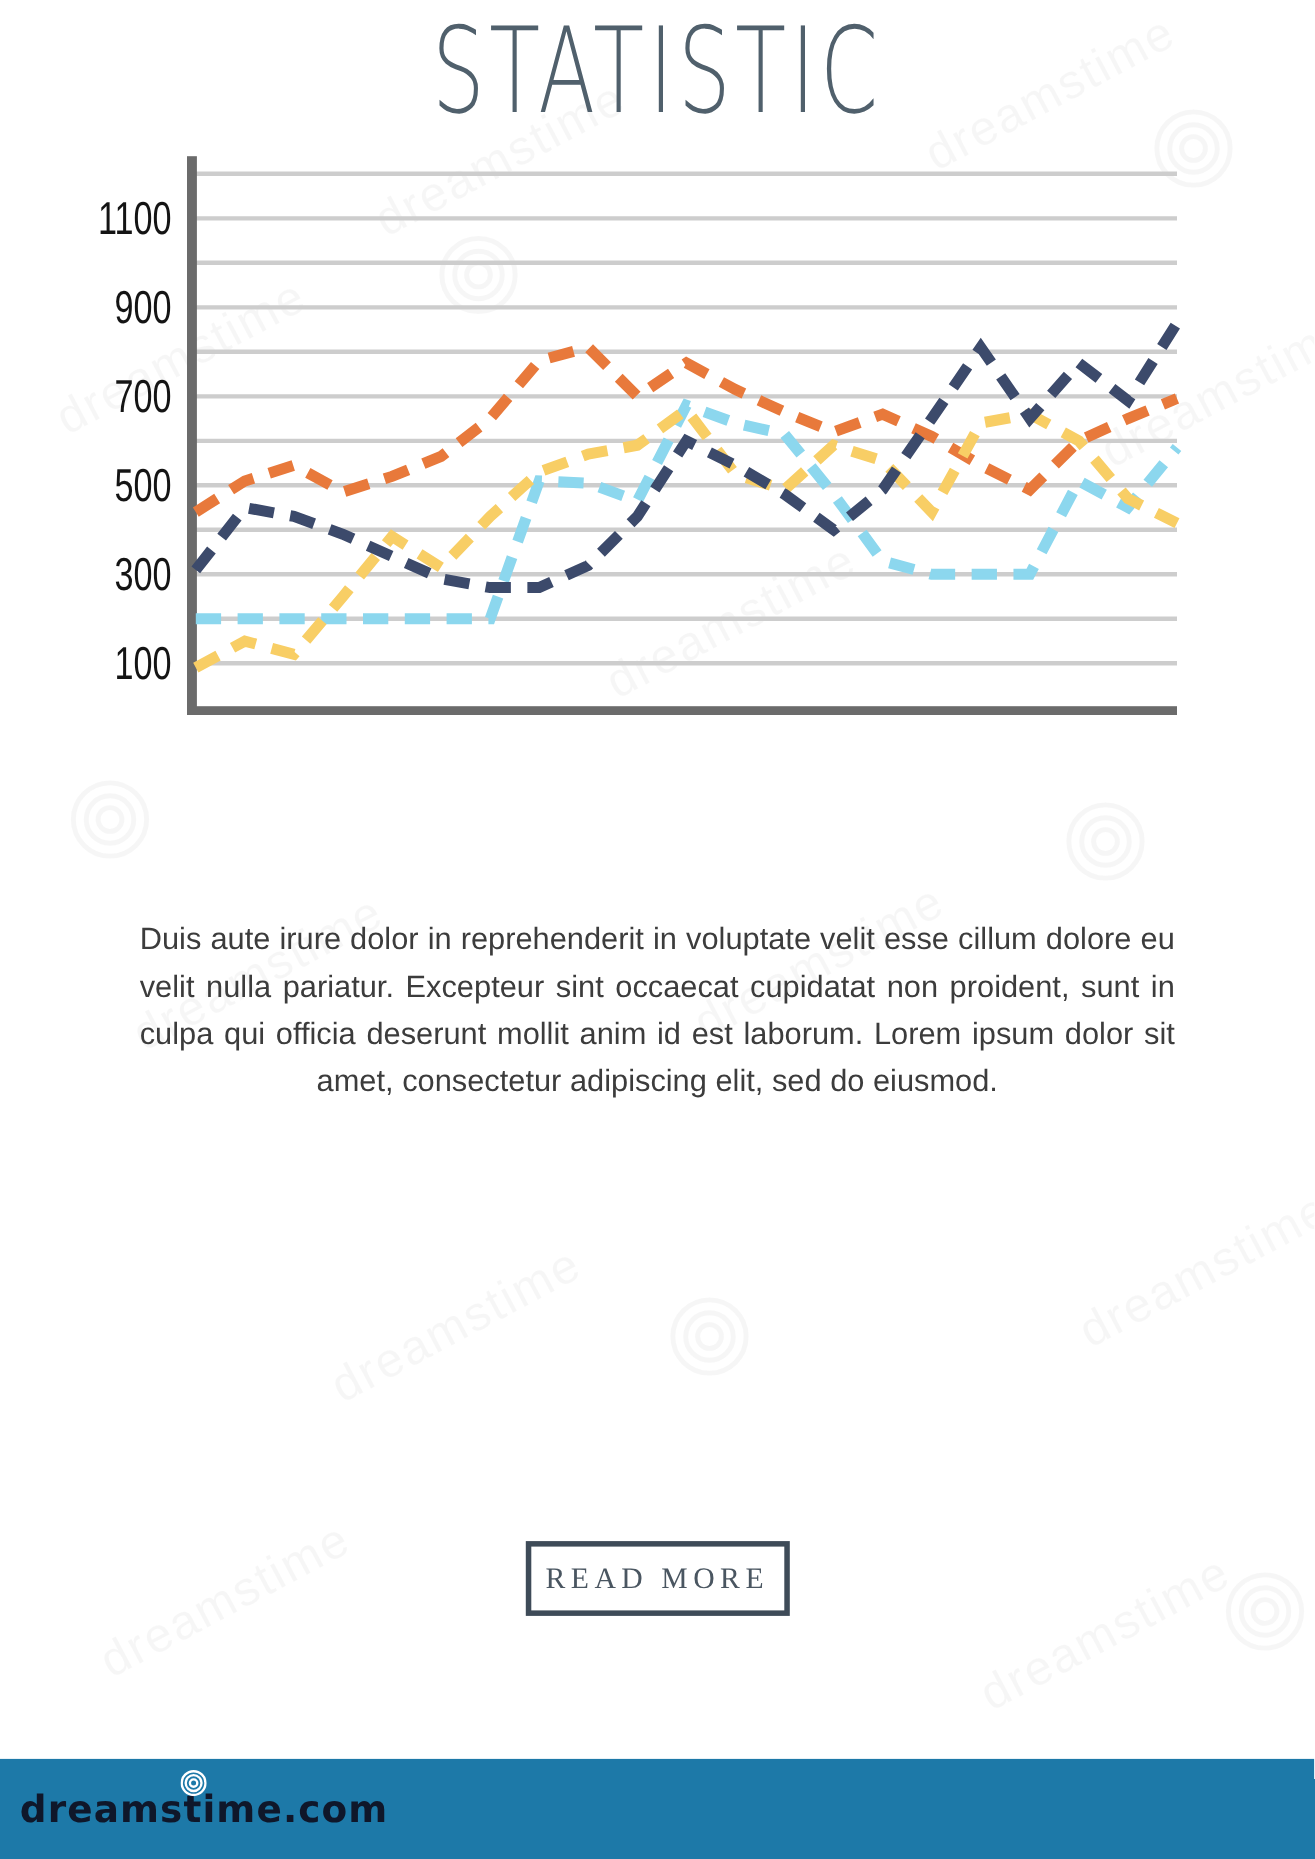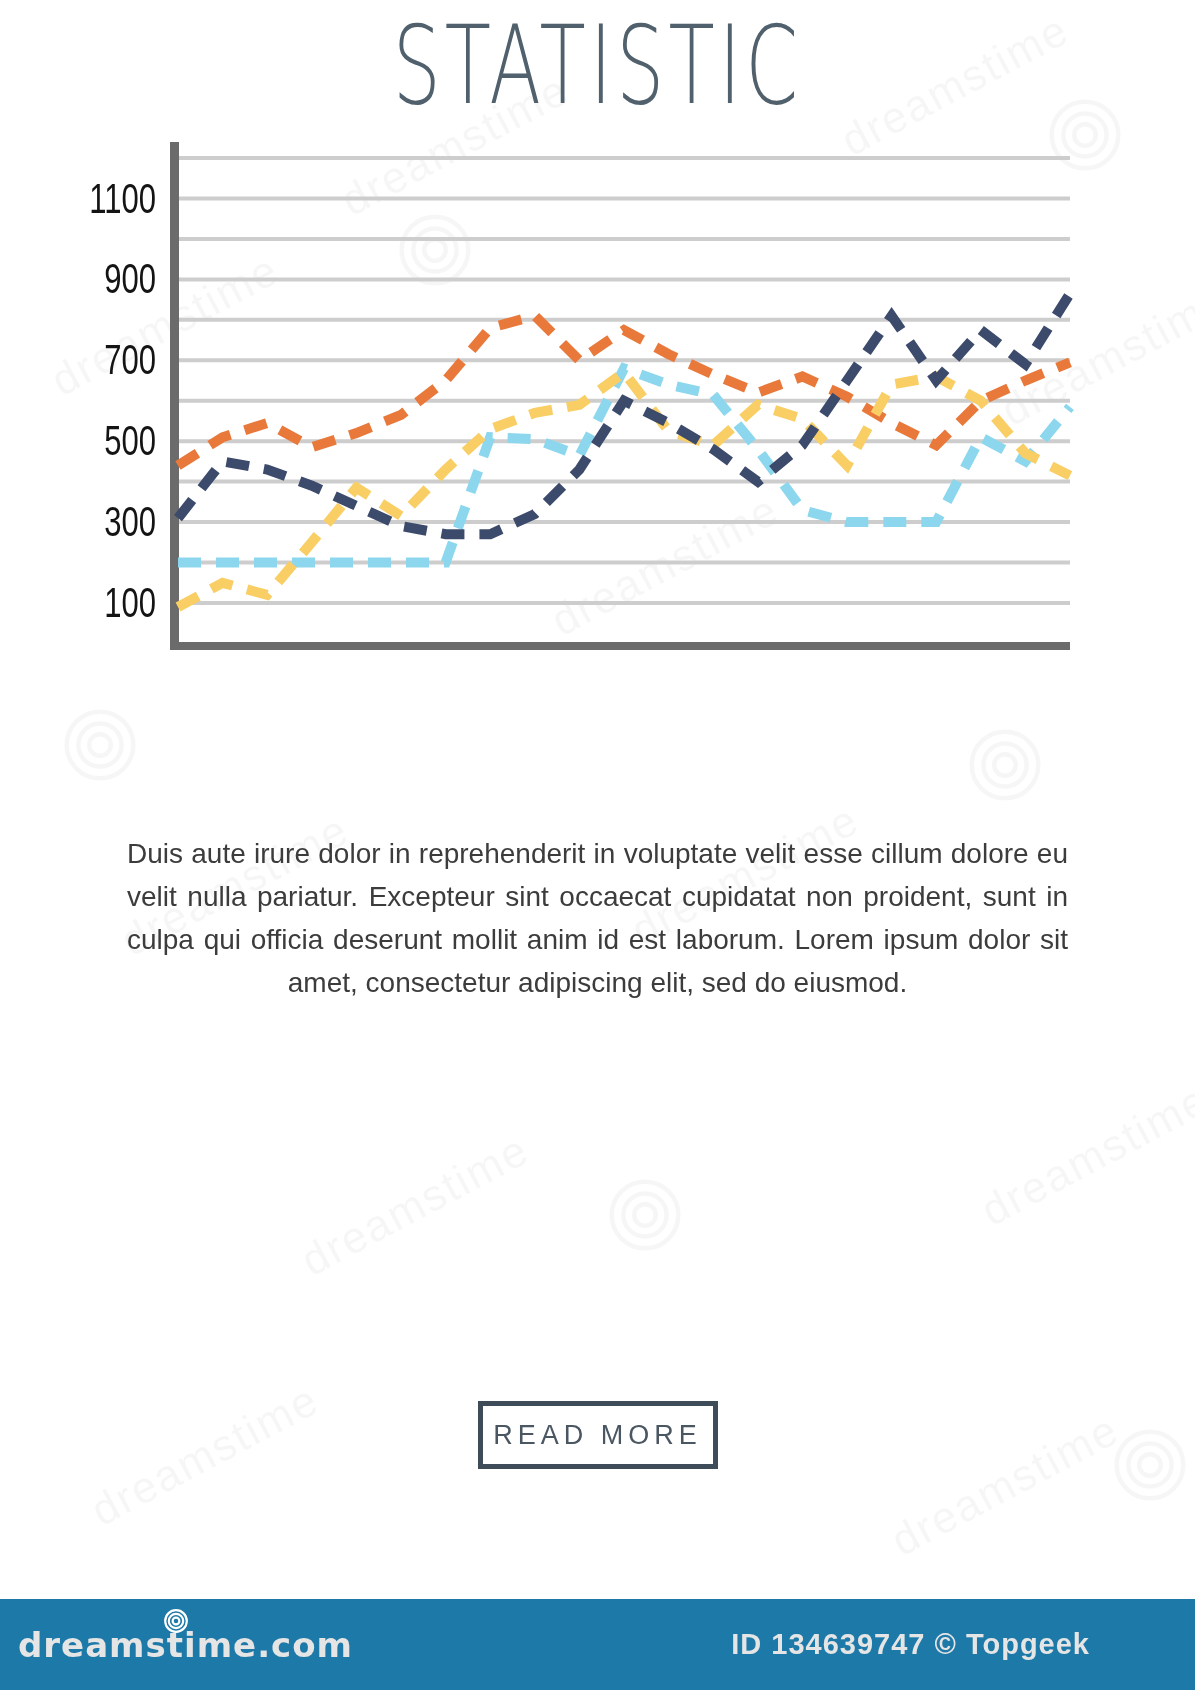--- a/index.html
+++ b/index.html
@@ -24,25 +24,25 @@
          transform:scaleX(.70);}
   
   .copy{position:absolute;left:127px;top:832px;width:941px;color:#3c3c3c;
         font-size:28px;line-height:43px;}
   .copy p{margin:0 0 19px 0;text-align:justify;text-align-last:center;}
   
   .read-more{position:absolute;left:50%;top:1401px;transform:translateX(-50%);
         width:240px;height:68px;box-sizing:border-box;background:#ffffff;
         border:5px solid #3e4b58;display:flex;align-items:center;justify-content:center;
         font-size:27px;letter-spacing:5px;color:#4a5661;cursor:pointer;
-        font-family:Liberation Sans, sans-serif;}
+        font-family:Liberation Serif, serif;}
   
   .footer{position:absolute;left:0;top:1599px;width:100%;height:91px;background:#1d79a8;
         display:flex;align-items:center;justify-content:space-between;
-        box-sizing:border-box;padding:0 105px 0 18px;color:#e5e5e5;}
+        box-sizing:border-box;padding:0 105px 0 18px;color:#0f172a;}
   .brand{position:relative;font-family:"DejaVu Sans","Liberation Sans",sans-serif;
         font-weight:bold;font-size:34px;letter-spacing:1px;}
   .brand .i-spiral{position:absolute;left:146px;top:-16px;}
   .brand .i-spiral circle{fill:none;stroke:#ffffff;stroke-width:9;}
   .credit{font-weight:bold;font-size:29px;letter-spacing:1px;}
 </style>
 </head>
 <body>
 
 <div class="page">
@@ -127,16 +127,15 @@
 
   <div class="footer">
     <span class="brand">
       <span>dreamstime.com</span>
       <svg class="i-spiral" width="24" height="24" viewBox="0 0 100 100">
           <circle cx="50" cy="50" r="14"></circle>
           <circle cx="50" cy="50" r="30"></circle>
           <circle cx="50" cy="50" r="45"></circle>
         </svg>
     </span>
-    <span class="credit">ID 134639747 © Topgeek</span>
   </div>
 
 </div>
 
 </body></html>

